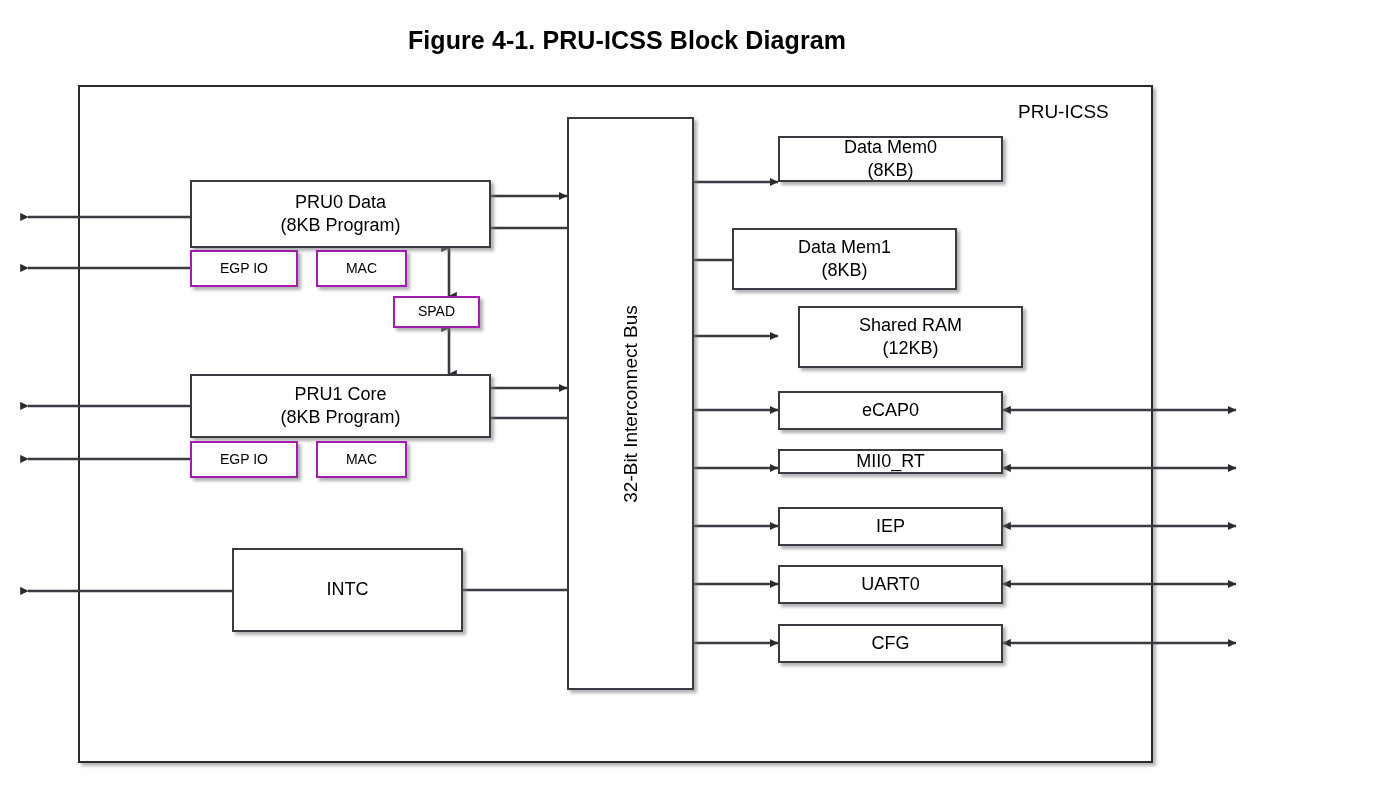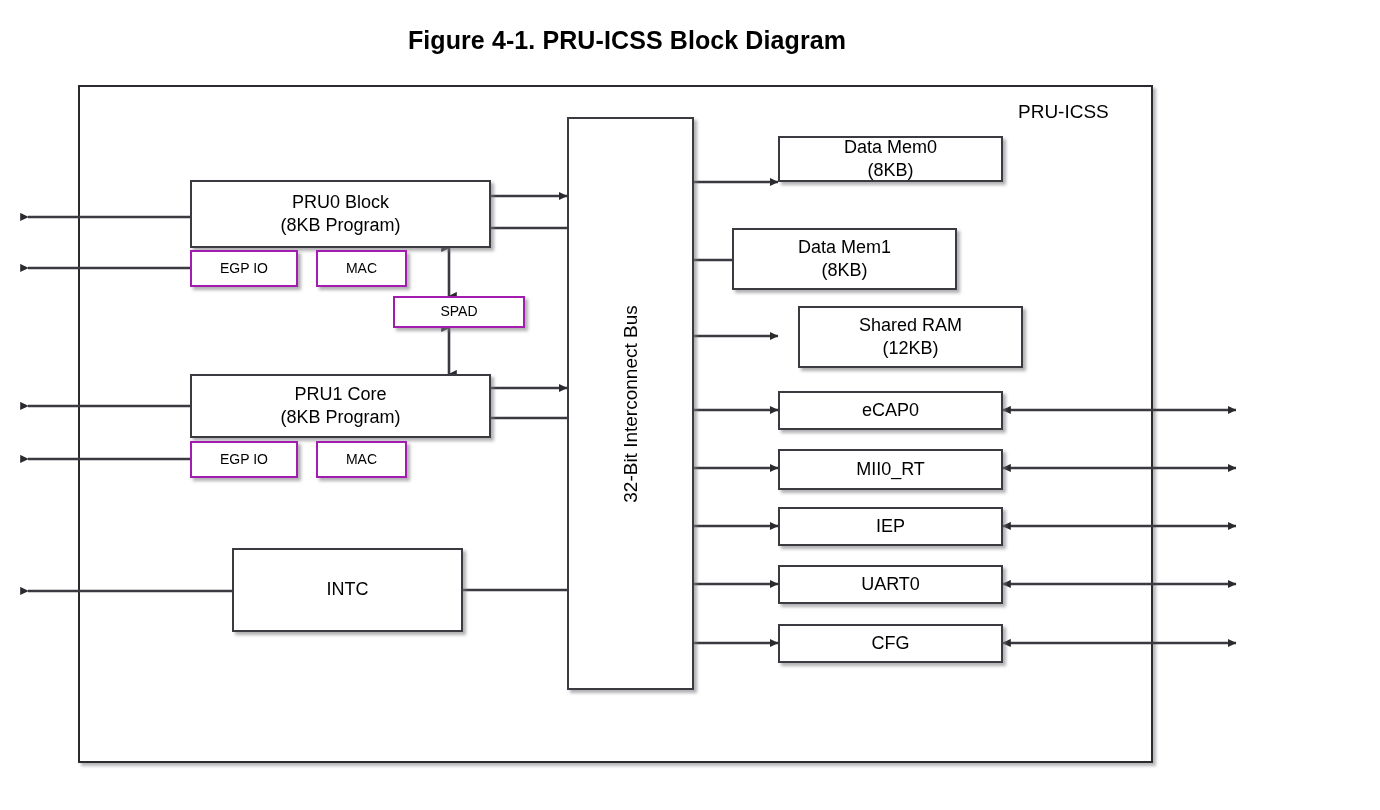--- a/index.html
+++ b/index.html
@@ -158,31 +158,31 @@
 
       <line x1="1003" y1="410" x2="1236" y2="410" marker-start="url(#ah-l)" marker-end="url(#ah-r)"></line>
       <line x1="1003" y1="468" x2="1236" y2="468" marker-start="url(#ah-l)" marker-end="url(#ah-r)"></line>
       <line x1="1003" y1="526" x2="1236" y2="526" marker-start="url(#ah-l)" marker-end="url(#ah-r)"></line>
       <line x1="1003" y1="584" x2="1236" y2="584" marker-start="url(#ah-l)" marker-end="url(#ah-r)"></line>
       <line x1="1003" y1="643" x2="1236" y2="643" marker-start="url(#ah-l)" marker-end="url(#ah-r)"></line>
     </g>
   </svg>
 
   <div class="blk" style="left:190px; top:180px; width:301px; height:68px;">
-    <span>PRU0 Block</span>
+    <span>PRU0 Data</span>
     <span class="l2">(8KB Program)</span>
   </div>
   <div class="blk blk-sub" style="left:190px; top:250px; width:108px; height:37px;">
     <span>EGP IO</span>
   </div>
   <div class="blk blk-sub" style="left:316px; top:250px; width:91px; height:37px;">
     <span>MAC</span>
   </div>
 
-  <div class="blk blk-sub" style="left:393px; top:296px; width:132px; height:32px;">
+  <div class="blk blk-sub" style="left:393px; top:296px; width:87px; height:32px;">
     <span>SPAD</span>
   </div>
 
   <div class="blk" style="left:190px; top:374px; width:301px; height:64px;">
     <span>PRU1 Core</span>
     <span class="l2">(8KB Program)</span>
   </div>
   <div class="blk blk-sub" style="left:190px; top:441px; width:108px; height:37px;">
     <span>EGP IO</span>
   </div>
@@ -207,21 +207,21 @@
     <span class="l2">(8KB)</span>
   </div>
   <div class="blk" style="left:778px; top:306px; width:225px; height:62px;margin-left:20px;">
     <span>Shared RAM</span>
     <span class="l2">(12KB)</span>
   </div>
 
   <div class="blk" style="left:778px; top:391px; width:225px; height:39px;">
     <span>eCAP0</span>
   </div>
-  <div class="blk" style="left:778px; top:449px; width:225px; height:41px;">
+  <div class="blk" style="left:778px; top:449px; width:225px; height:25px;">
     <span>MII0_RT</span>
   </div>
   <div class="blk" style="left:778px; top:507px; width:225px; height:39px;">
     <span>IEP</span>
   </div>
   <div class="blk" style="left:778px; top:565px; width:225px; height:39px;">
     <span>UART0</span>
   </div>
   <div class="blk" style="left:778px; top:624px; width:225px; height:39px;">
     <span>CFG</span>

